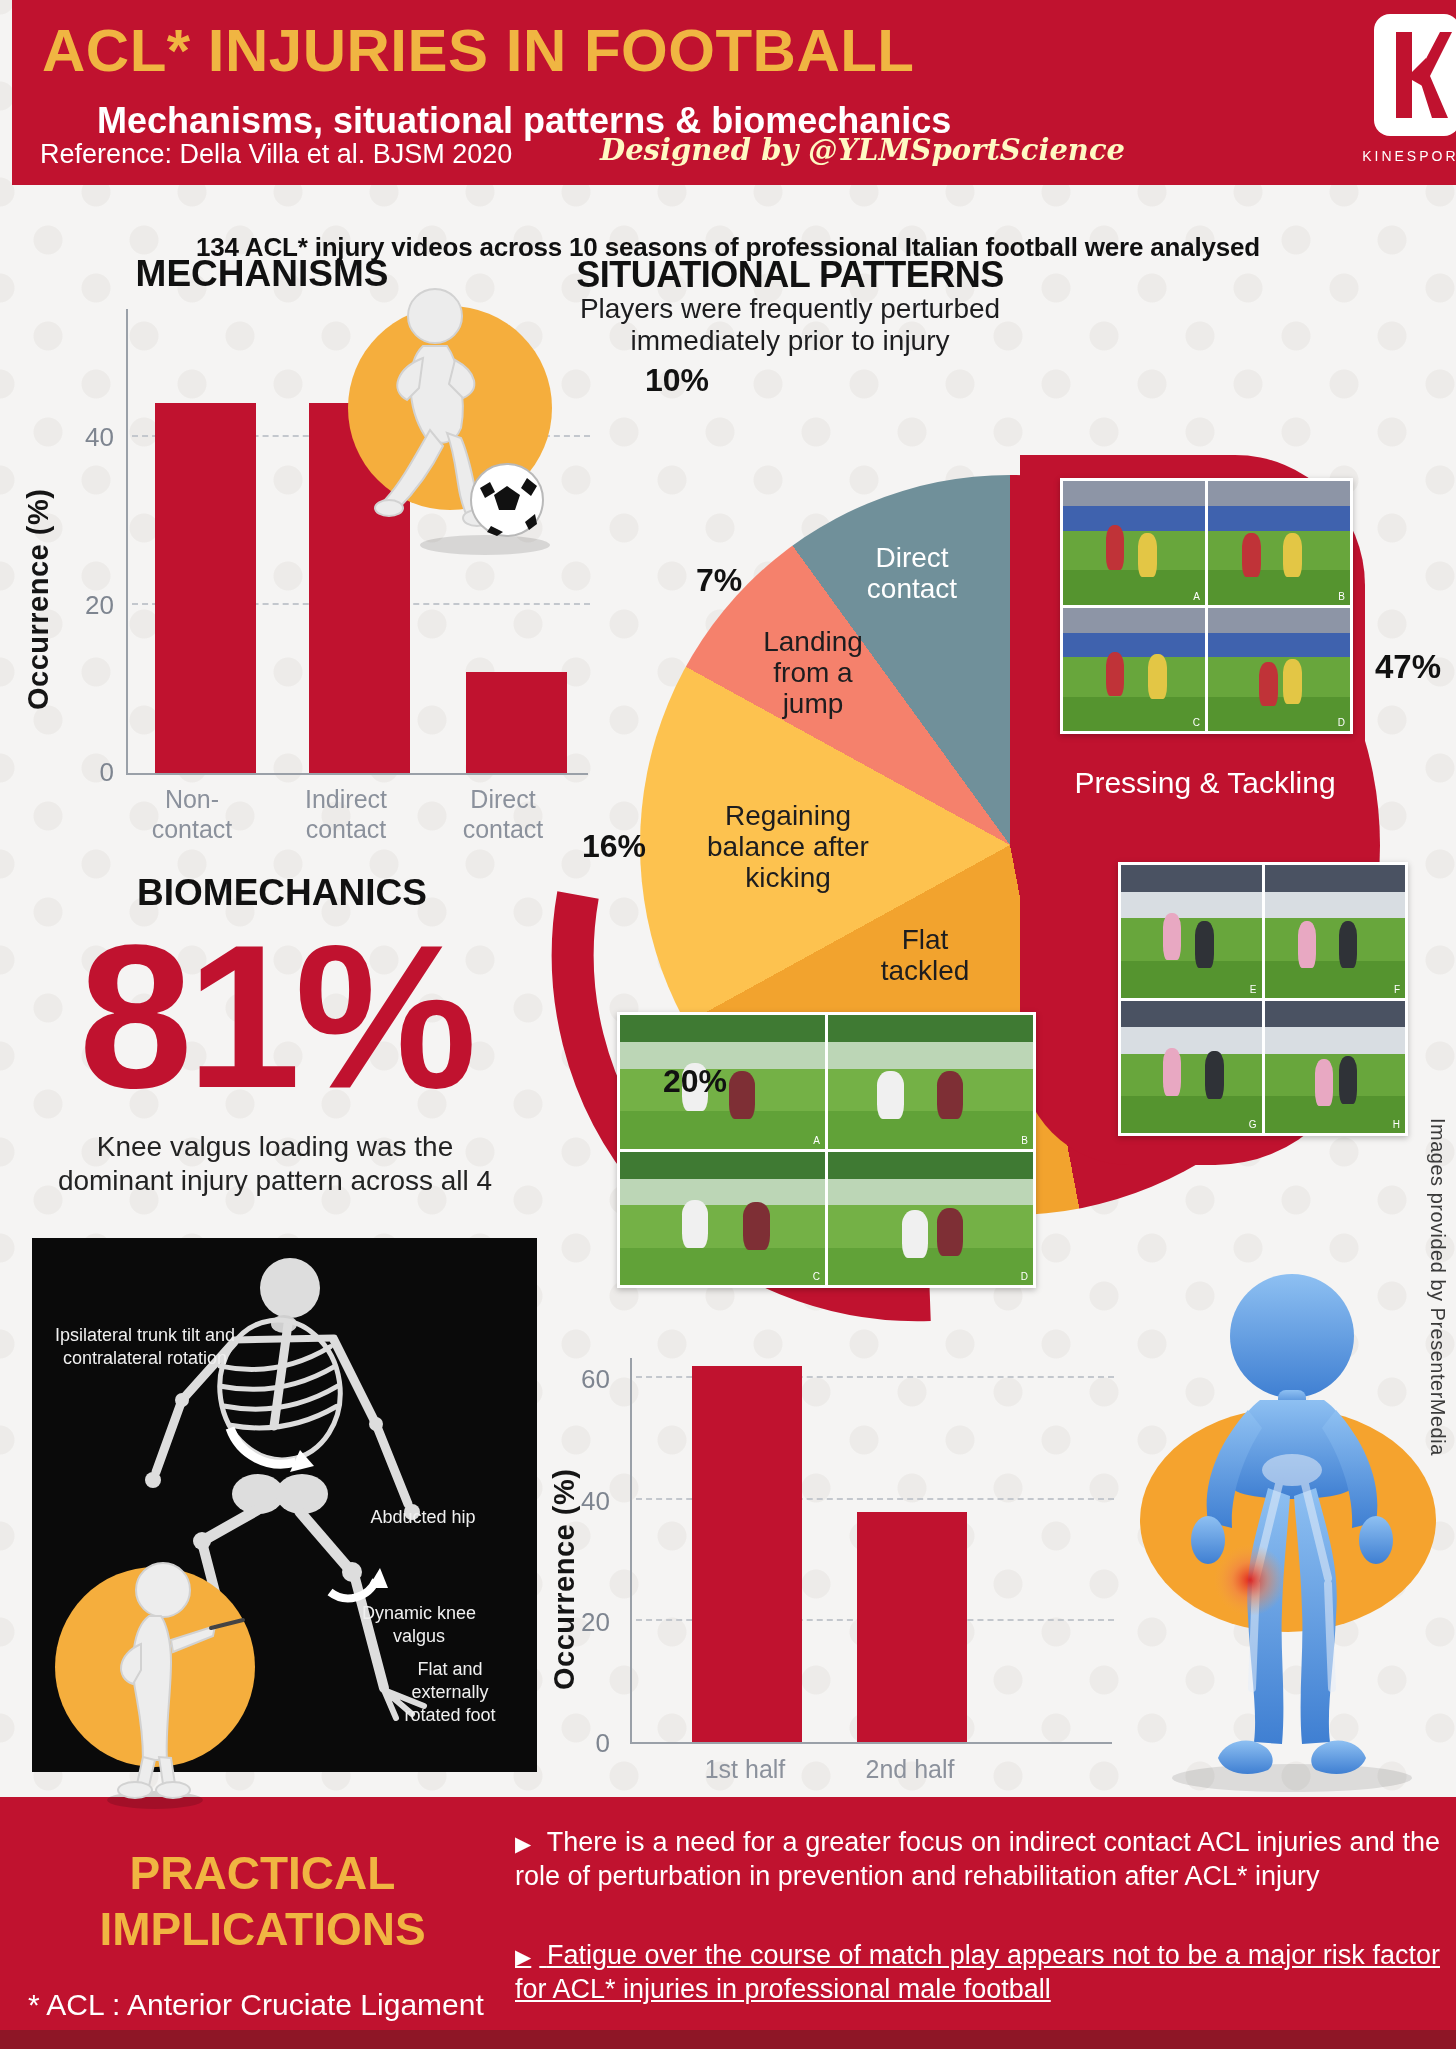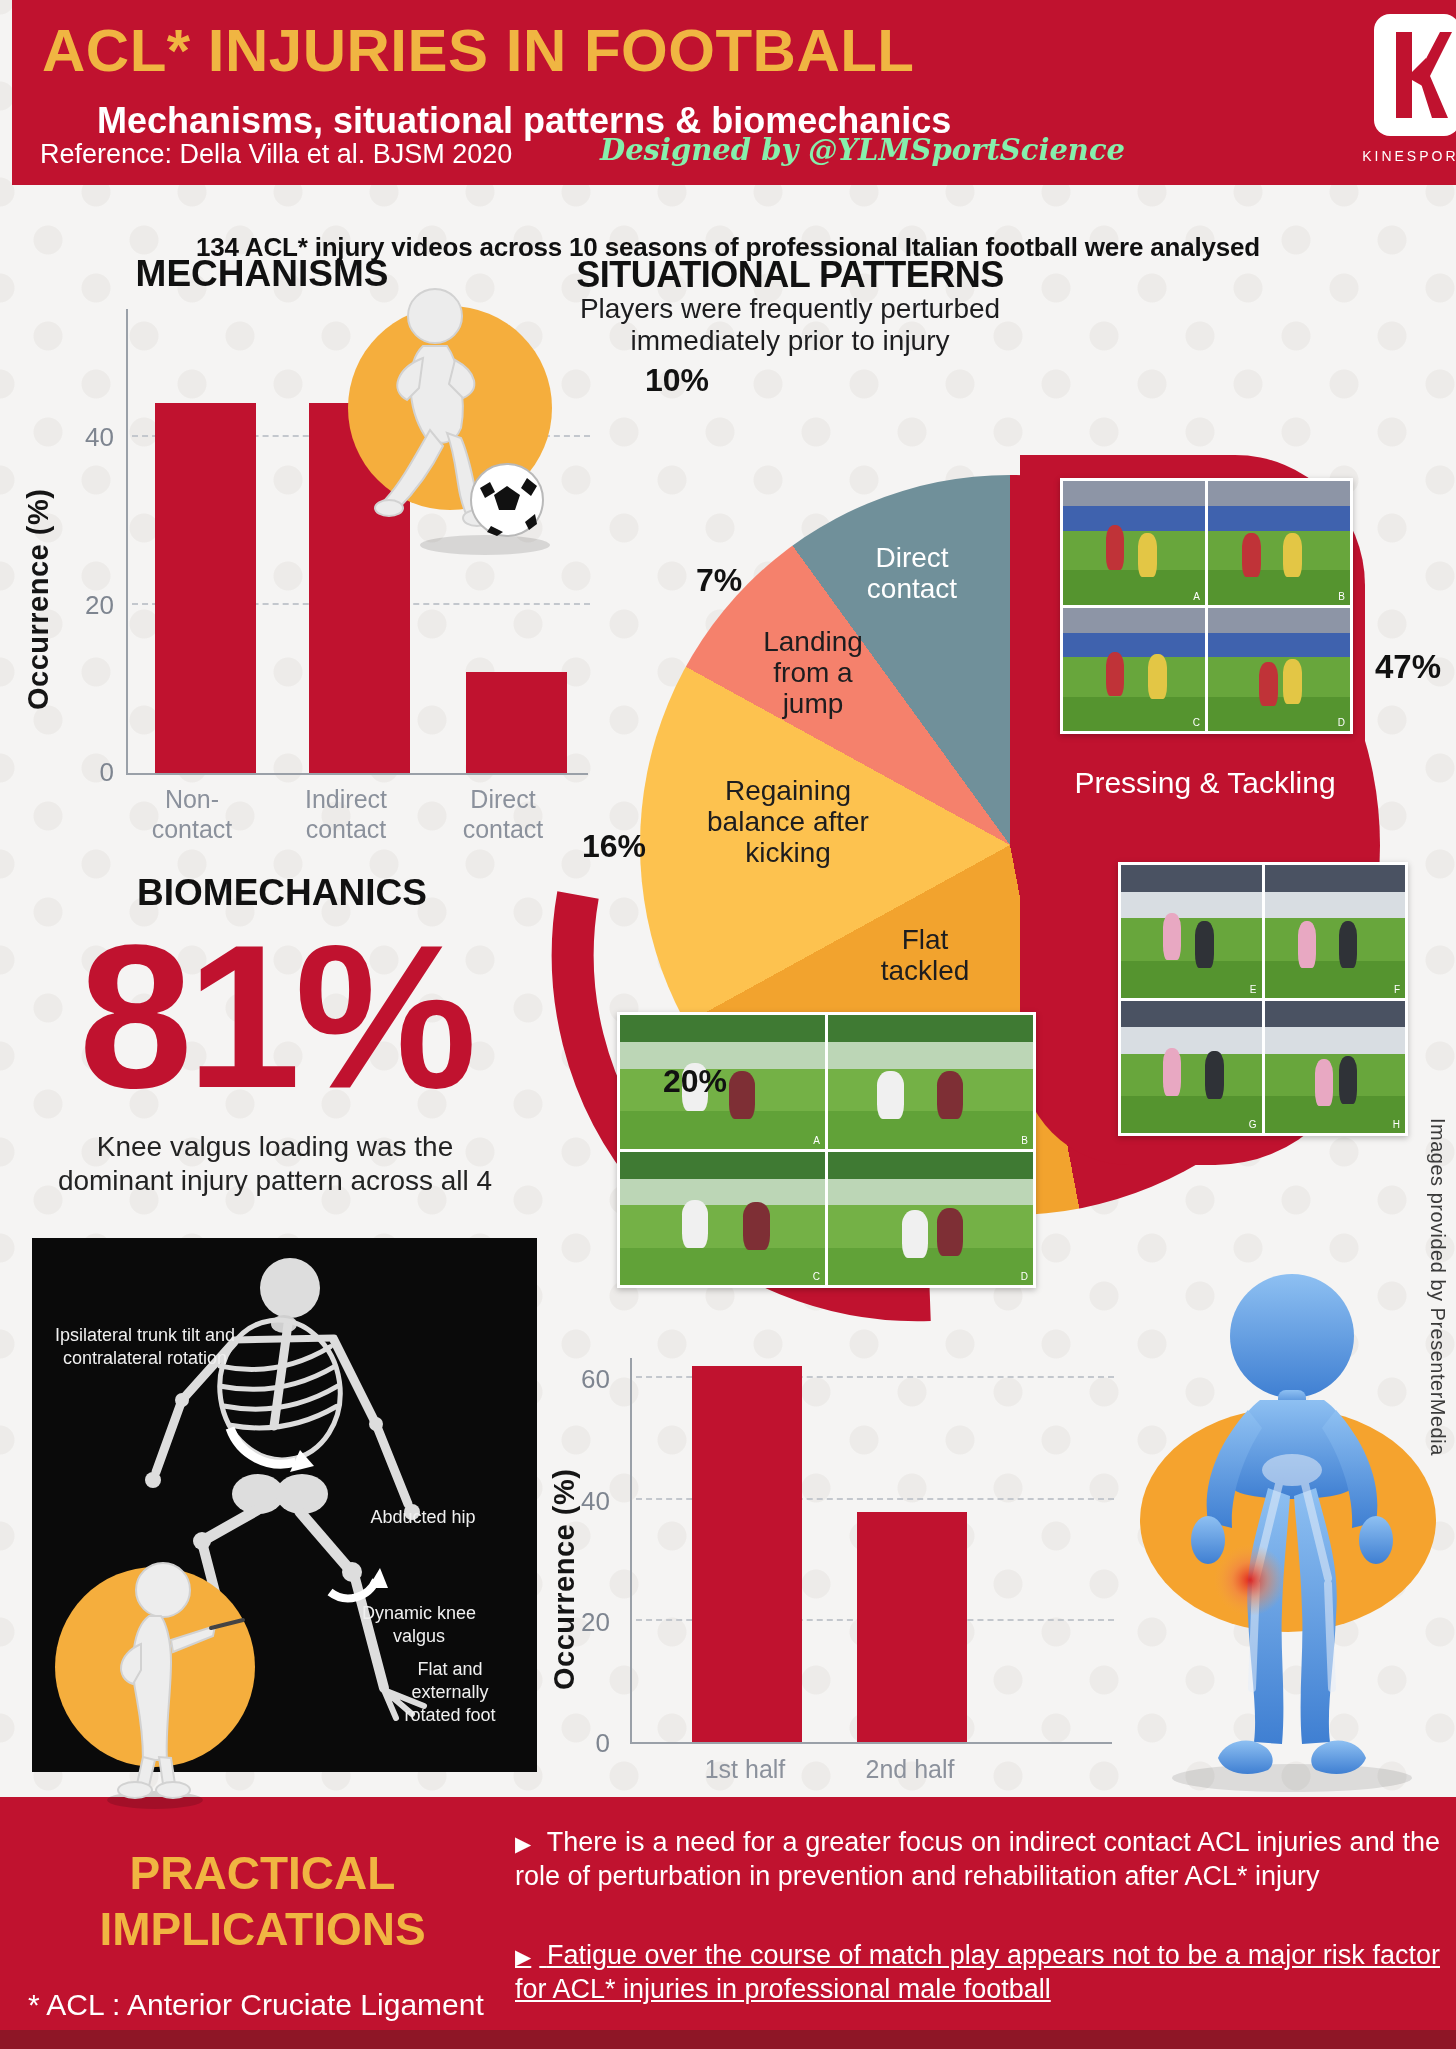--- a/index.html
+++ b/index.html
@@ -9,21 +9,21 @@
       radial-gradient(circle 15px at 50% 50%, #edebe9 0 14px, transparent 15px),
       radial-gradient(circle 15px at 50% 50%, #edebe9 0 14px, transparent 15px);
     background-size:96px 96px;background-position:0 0,48px 48px;}
   .abs{position:absolute;}
   
   .redband{background:#c0122f;}
   #header{left:0;top:0;width:1456px;height:185px;z-index:40;margin-left:12px;}
   #title{left:30px;top:16px;width:1000px;font-size:60px;font-weight:800;letter-spacing:.5px;color:#f0b542;white-space:nowrap;}
   #subtitle{left:85px;top:100px;font-size:36px;font-weight:700;color:#fff;white-space:nowrap;}
   #reference{left:28px;top:139px;font-size:27px;font-weight:300;color:#fff;white-space:nowrap;}
-  #designedby{left:588px;top:133px;font-size:29px;font-style:italic;font-weight:700;color:#86efac;font-family:"DejaVu Serif",serif;white-space:nowrap;}
+  #designedby{left:588px;top:133px;font-size:29px;font-style:italic;font-weight:700;color:#fef9c3;font-family:"DejaVu Serif",serif;white-space:nowrap;}
   #logo-box{left:1362px;top:14px;width:86px;height:122px;background:#fff;border-radius:16px;}
   #brand{left:1348px;top:148px;width:112px;text-align:center;font-size:14px;letter-spacing:3px;color:#fff;font-weight:500;}
   #footer{left:0;top:1797px;width:1456px;height:252px;z-index:40;}
   #footer-strip{left:0;top:2030px;width:1456px;height:19px;background:#8e1626;z-index:41;}
   #practical{left:40px;top:1845px;width:445px;text-align:center;color:#f0b542;font-weight:800;font-size:46px;line-height:56px;z-index:42;}
   .bullet{left:515px;width:925px;color:#fff;font-size:27px;line-height:33px;text-align:justify;z-index:42;font-weight:400;}
   #bullet1{top:1826px;}
   #bullet2{top:1939px;text-decoration:underline;}
   .tri{font-size:21px;margin-right:8px;}
   #footnote{left:28px;top:1988px;font-size:30px;font-weight:300;color:#fff;z-index:42;white-space:nowrap;}
@@ -173,21 +173,21 @@
 
   <div class="pielab white" style="left:912px;top:573px;width:170px;">
     <span>Direct</span><br>
     <span>contact</span>
   </div>
   <div class="pielab" style="left:813px;top:672px;width:180px;">
     <span>Landing</span><br>
     <span>from a</span><br>
     <span>jump</span>
   </div>
-  <div class="pielab" style="left:788px;top:821px;width:250px;">
+  <div class="pielab" style="left:788px;top:846px;width:250px;">
     <span>Regaining</span><br>
     <span>balance after</span><br>
     <span>kicking</span>
   </div>
   <div class="pielab" style="left:925px;top:955px;width:160px;">
     <span>Flat</span><br>
     <span>tackled</span>
   </div>
   <div class="pielab white" style="left:1205px;top:782px;width:340px;font-size:30px;">
     <span>Pressing &amp; Tackling</span>

